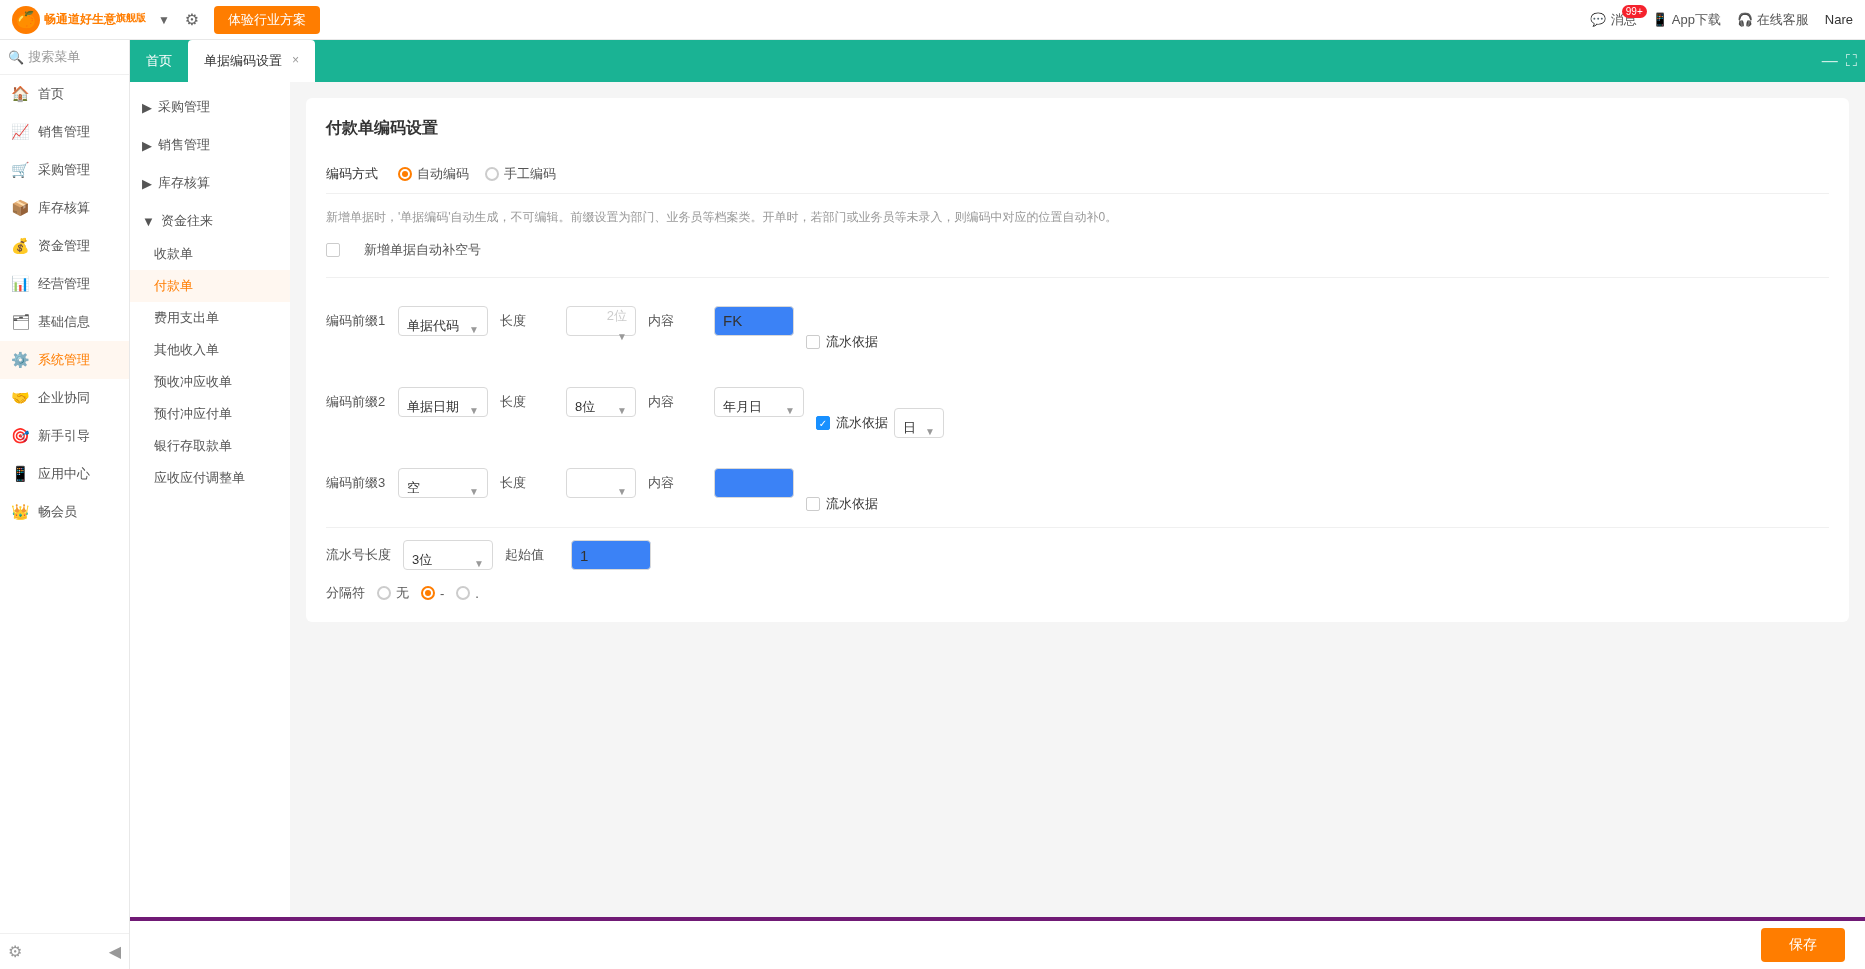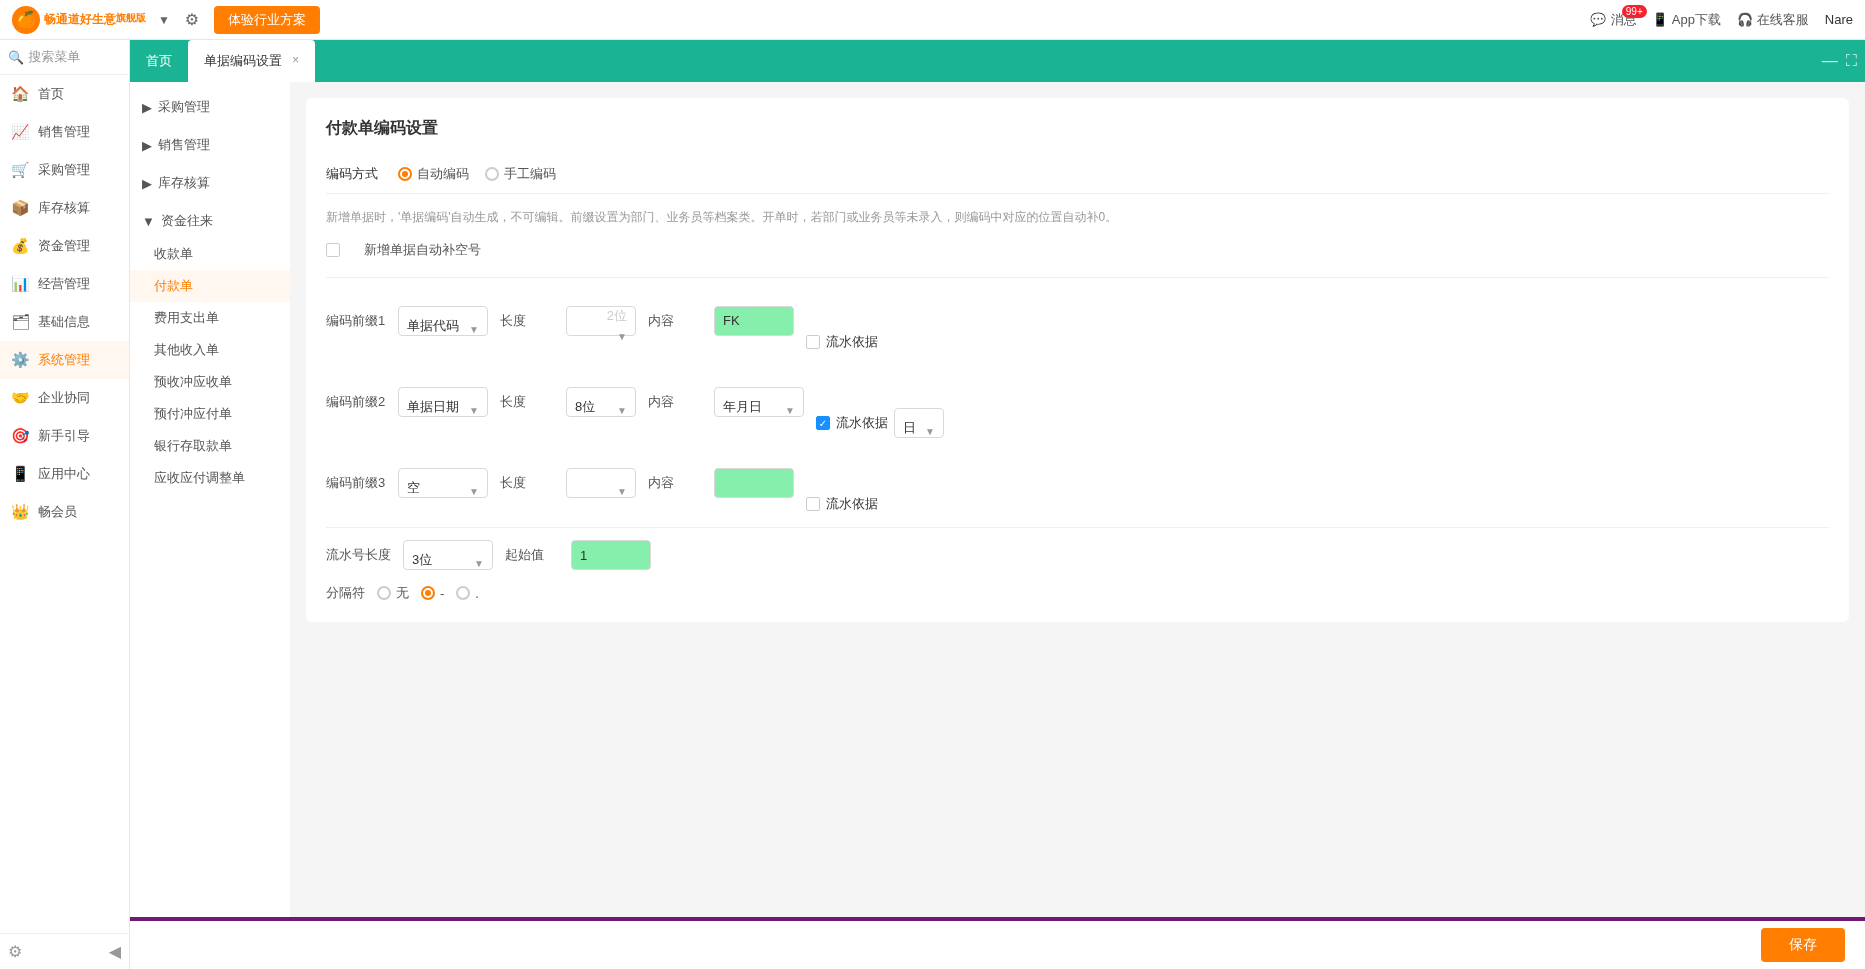--- a/index.html
+++ b/index.html
@@ -73,21 +73,21 @@
     .preview-desc { font-size: 12px; color: #999; margin-top: 4px; }
 
     .auto-fill-row { display: flex; align-items: center; gap: 24px; margin-bottom: 18px; font-size: 13px; color: #555; }
     .checkbox-item { width: 14px; height: 14px; border: 1px solid #ccc; border-radius: 2px; display: flex; align-items: center; justify-content: center; cursor: pointer; }
 
     .form-row { display: flex; align-items: center; gap: 12px; margin-bottom: 14px; flex-wrap: wrap; }
     .form-label { color: #555; font-size: 13px; min-width: 60px; }
     .form-select { height: 30px; border: 1px solid #d9d9d9; border-radius: 4px; padding: 0 8px; font-size: 13px; background: white; cursor: pointer; display: flex; align-items: flex-end; justify-content: space-between; gap: 6px; min-width: 90px; }
     .form-select .arrow-down { color: #999; font-size: 10px; }
     .form-field { display: flex; align-items: center; gap: 6px; }
-    .form-input { height: 30px; border: 1px solid #d9d9d9; border-radius: 4px; padding: 0 8px; font-size: 13px; min-width: 80px; color: #333; background: #86efac; }
+    .form-input { height: 30px; border: 1px solid #d9d9d9; border-radius: 4px; padding: 0 8px; font-size: 15px; min-width: 80px; color: #333; background: #3b82f6; }
 
     .checkbox-row { display: flex; align-items: center; gap: 6px; margin-top: 43px; }
     .checkbox-blue { width: 14px; height: 14px; border: 1px solid #1890ff; border-radius: 2px; background: #1890ff; display: flex; align-items: center; justify-content: center; color: white; font-size: 10px; cursor: pointer; }
     .checkbox-empty { width: 14px; height: 14px; border: 1px solid #ccc; border-radius: 2px; background: white; cursor: pointer; }
 
     .separator-row { display: flex; align-items: center; gap: 12px; margin-top: 8px; }
     .separator-label { color: #555; font-size: 13px; }
 
     
     .bottom-bar { height: 52px; background: #fff; border-top: 4px solid #701a75; display: flex; align-items: center; justify-content: flex-end; padding: 0 20px; flex-shrink: 0; }

